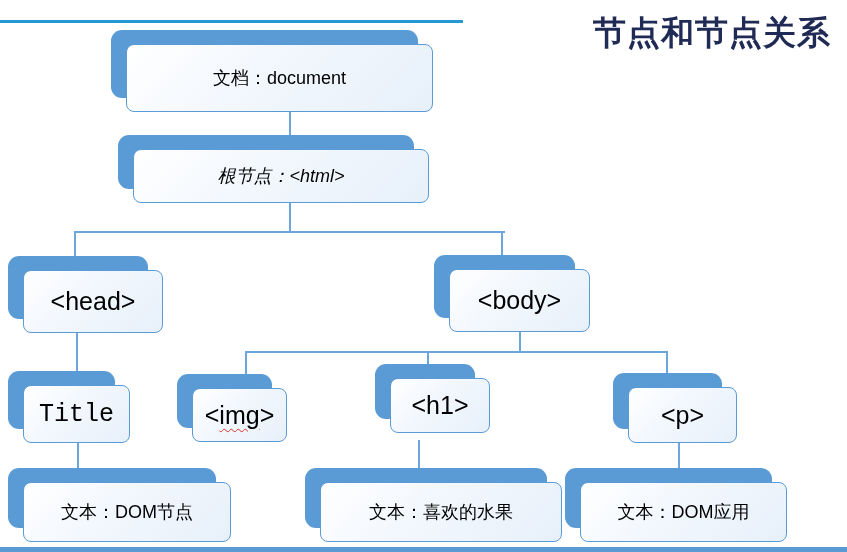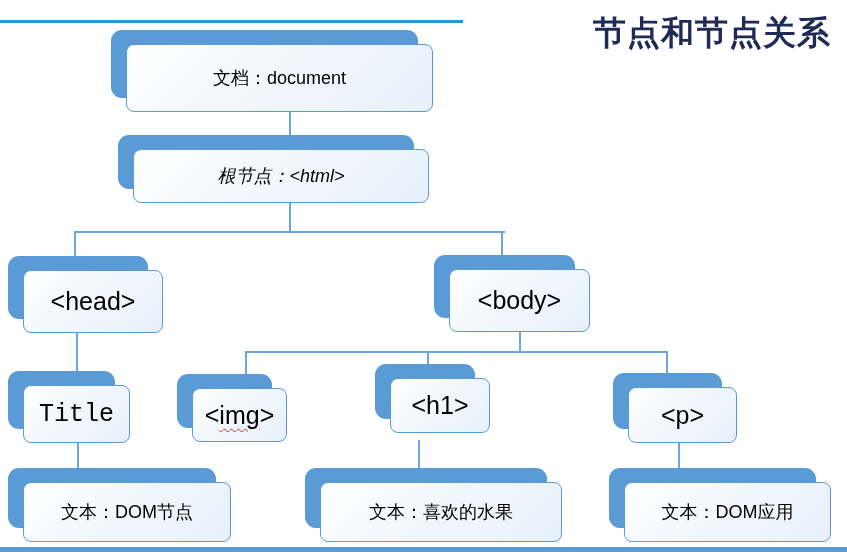--- a/index.html
+++ b/index.html
@@ -105,19 +105,19 @@
   <div class="node" style="left:23px;top:482px;width:208px;height:60px;">
     <div class="shadow"></div>
     <div class="box">文本：DOM节点</div>
   </div>
 
   <div class="node" style="left:320px;top:482px;width:242px;height:60px;text-decoration:underline;">
     <div class="shadow"></div>
     <div class="box">文本：喜欢的水果</div>
   </div>
 
-  <div class="node" style="left:624px;top:482px;width:207px;height:60px;">
+  <div class="node" style="left:580px;top:482px;width:207px;height:60px;">
     <div class="shadow"></div>
     <div class="box">文本：DOM应用</div>
   </div>
 
   <div class="bottom-bar"></div>
 </div>
 
 </body></html>

